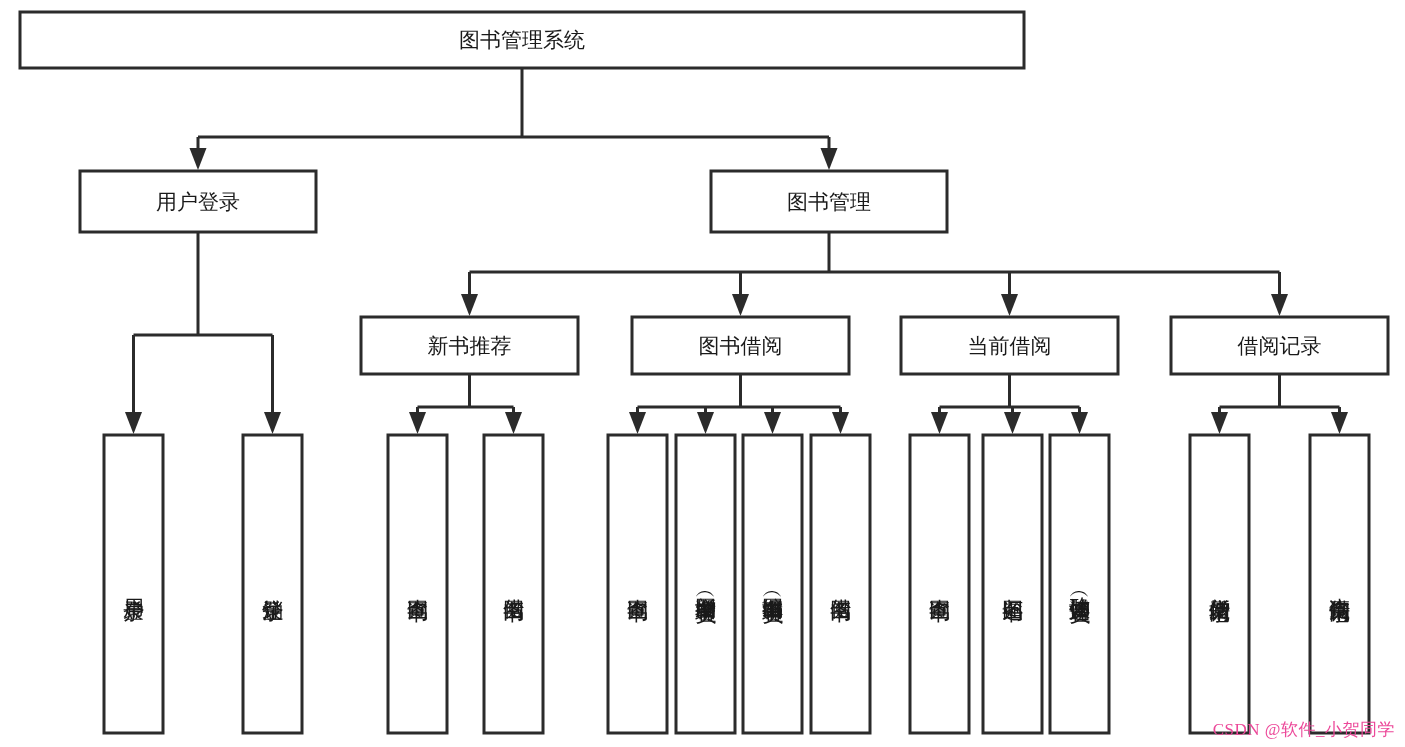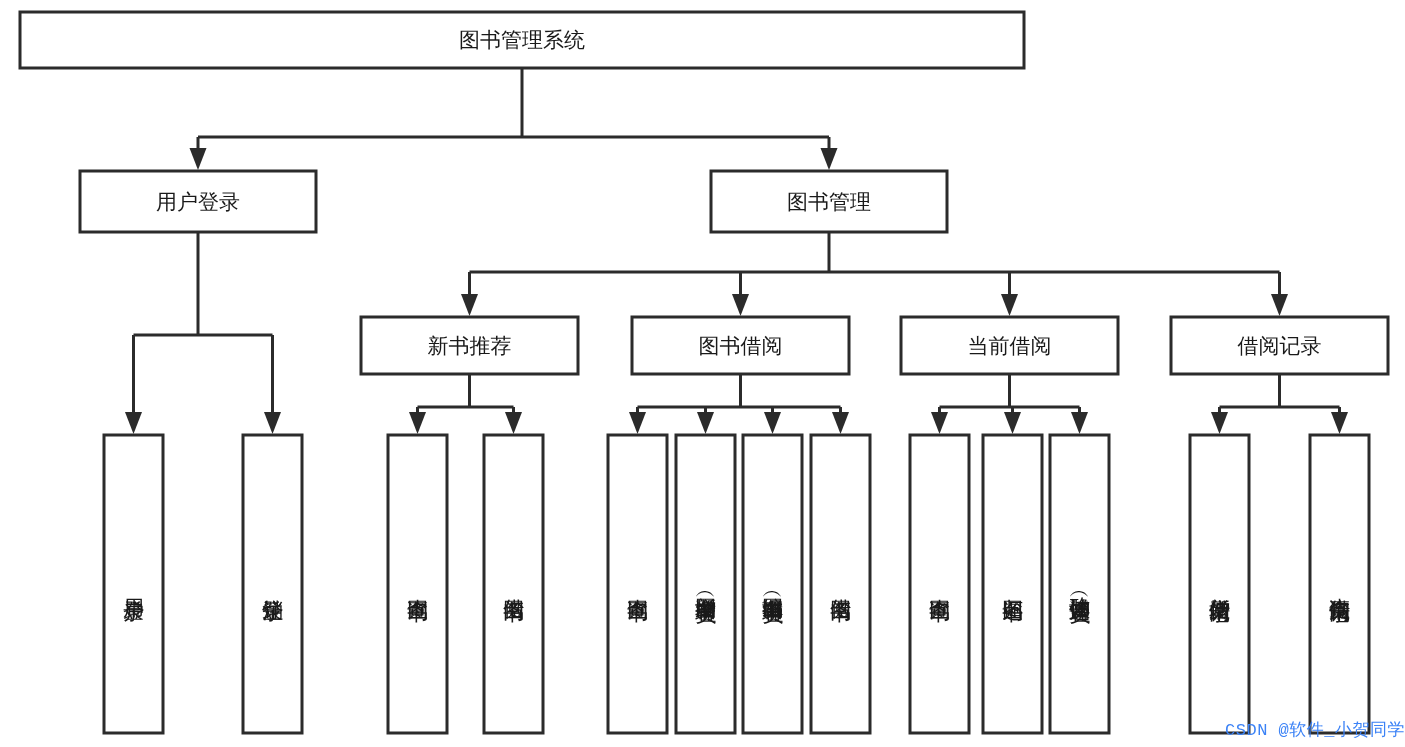--- a/index.html
+++ b/index.html
@@ -61,25 +61,25 @@
     font-size: 21px;
     line-height: 1.08;
     color: #1a1a1a;
     writing-mode: vertical-rl;
     text-orientation: upright;
     letter-spacing: 1px;
     white-space: nowrap;
   }
   .watermark {
     position: absolute;
-    right: 0;
+    right: 10px;
     bottom: 6px;
-    font-family: Liberation Mono, monospace;
+    font-family: Liberation Serif, serif;
     font-size: 17px;
-    color: #3b82f6;
+    color: #ec4899;
     white-space: nowrap;
     letter-spacing: 0.5px;
   }
 </style>
 </head>
 <body>
 
 <div id="diagram-root">
   <svg class="diagram-canvas" viewBox="0 0 1405 747">
     <g id="edges-layer">

